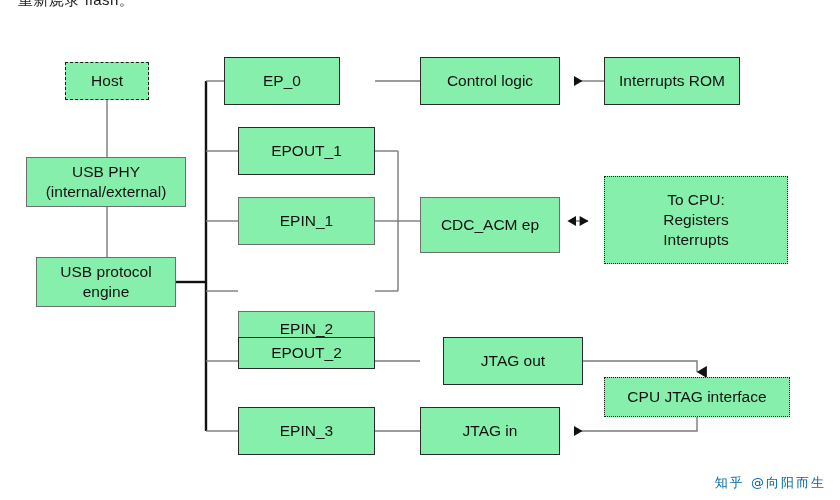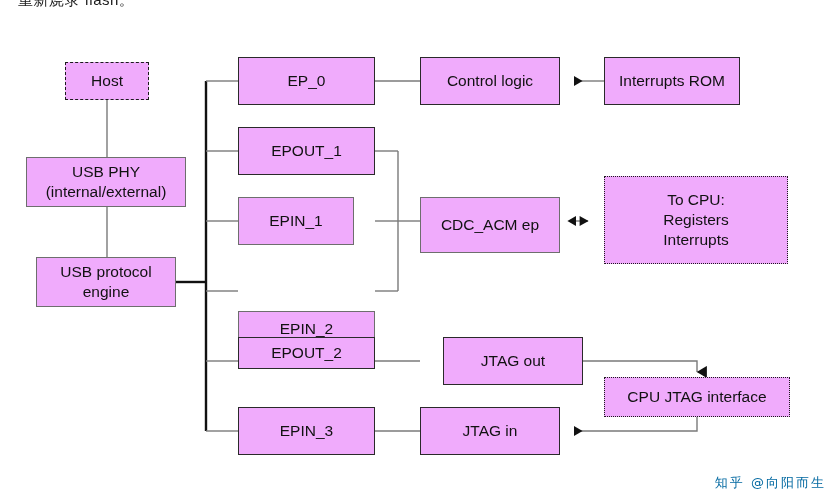--- a/index.html
+++ b/index.html
@@ -24,21 +24,21 @@
     color: #1a1a1a;
     letter-spacing: 0.5px;
     white-space: nowrap;
   }
   .node {
     position: absolute;
     display: flex;
     align-items: center;
     justify-content: center;
     text-align: center;
-    background: #f0abfc;
+    background: #86efac;
     color: #111111;
     font-size: 15.5px;
     line-height: 1.28;
     z-index: 3;
   }
   .node.solid { border: 1.4px solid #6e6e6e; }
   .node.solid-dark { border: 1.5px solid #2a2a2a; }
   .node.dashed { border: 1.5px dashed #1c1c1c; }
   .node.dotted { border: 1.5px dotted #1c1c1c; }
   .node span { display: block; }
@@ -130,29 +130,29 @@
     </div>
 
   <div class="node solid" style="left:26px;top:157px;width:160px;height:50px;">
       <span>USB PHY<br>(internal/external)</span>
     </div>
 
   <div class="node solid" style="left:36px;top:257px;width:140px;height:50px;">
       <span>USB protocol<br>engine</span>
     </div>
 
-  <div class="node solid-dark" style="left:238px;top:57px;width:137px;height:48px;">
+  <div class="node solid-dark" style="left:224px;top:57px;width:116px;height:48px;">
       <span>EP_0</span>
     </div>
 
   <div class="node solid-dark" style="left:238px;top:127px;width:137px;height:48px;">
       <span>EPOUT_1</span>
     </div>
 
-  <div class="node solid" style="left:238px;top:197px;width:116px;height:48px;">
+  <div class="node solid" style="left:238px;top:197px;width:137px;height:48px;">
       <span>EPIN_1</span>
     </div>
 
   <div class="node solid" style="left:238px;top:267px;width:137px;height:36px;margin-top:44px;">
       <span>EPIN_2</span>
     </div>
 
   <div class="node solid-dark" style="left:238px;top:337px;width:137px;height:32px;">
       <span>EPOUT_2</span>
     </div>

